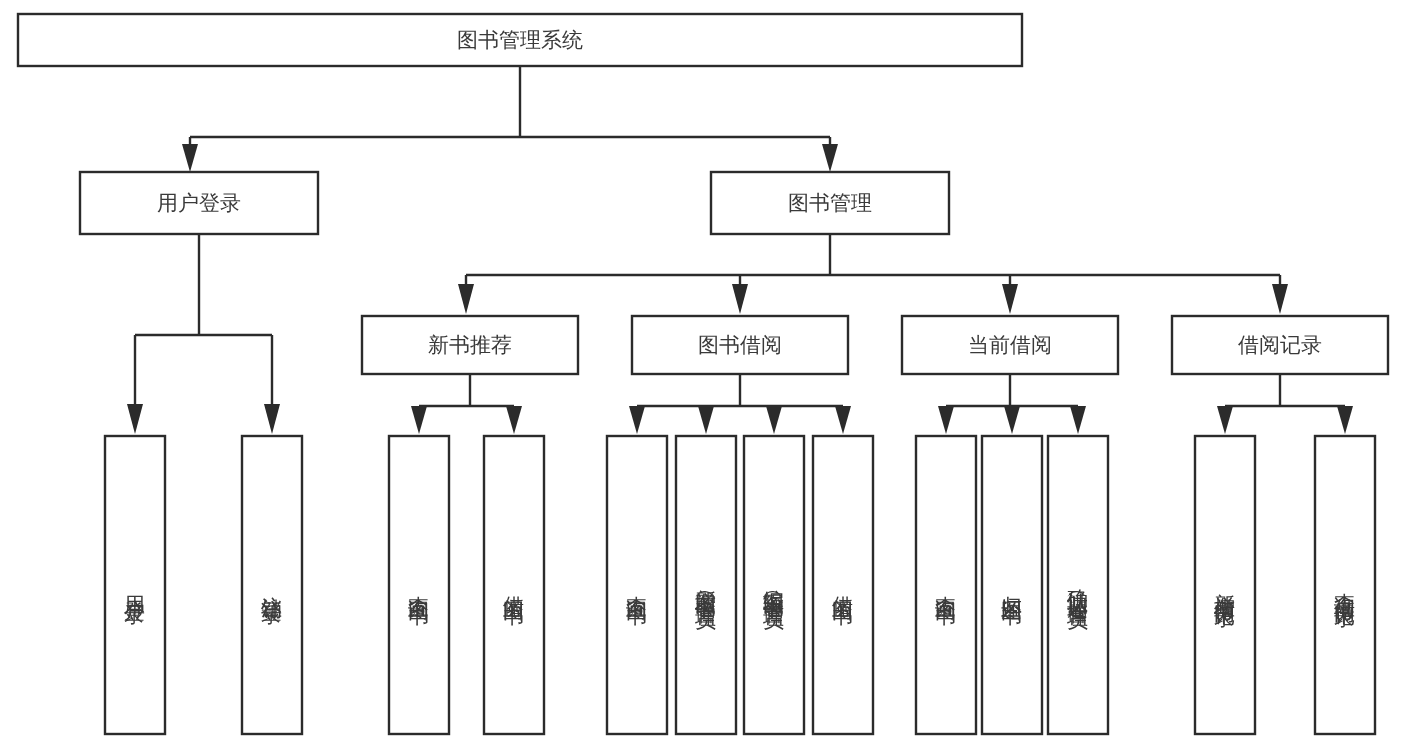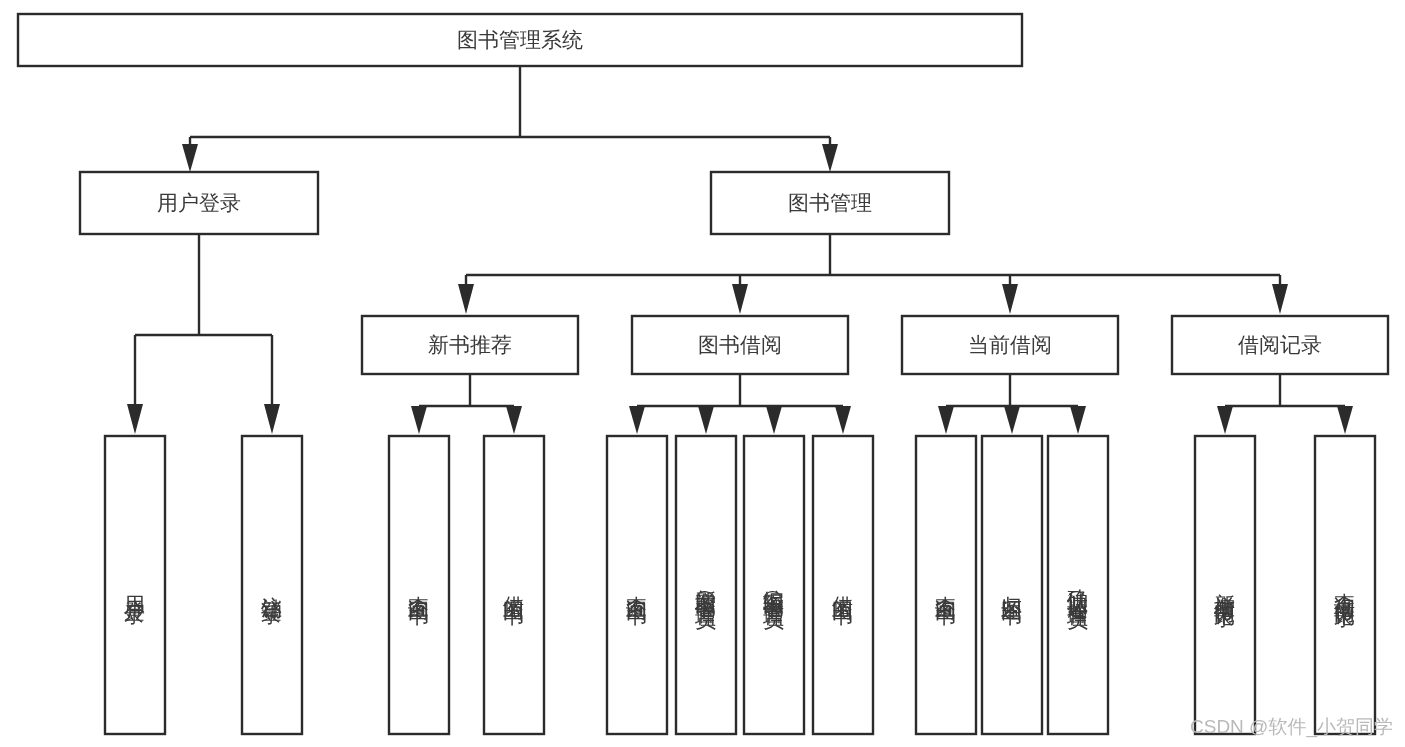--- a/index.html
+++ b/index.html
@@ -217,15 +217,14 @@
   <div class="node-label-v" style="left:744px; top:436px; width:60px; height:298px;">编辑图书（管理员）</div>
   <div class="node-label-v" style="left:813px; top:436px; width:60px; height:298px;">借阅图书</div>
 
   <div class="node-label-v" style="left:916px; top:436px; width:60px; height:298px;">查询图书</div>
   <div class="node-label-v" style="left:982px; top:436px; width:60px; height:298px;">归还图书</div>
   <div class="node-label-v" style="left:1048px; top:436px; width:60px; height:298px;">确认归还（管理员）</div>
 
   <div class="node-label-v" style="left:1195px; top:436px; width:60px; height:298px;">新增借阅记录</div>
   <div class="node-label-v" style="left:1315px; top:436px; width:60px; height:298px;">查询借阅记录</div>
 
-  <div class="watermark" style="left:1190px; top:714px;">CSDN @软件_小贺同学</div>
 
 </div>
 
 </body></html>

